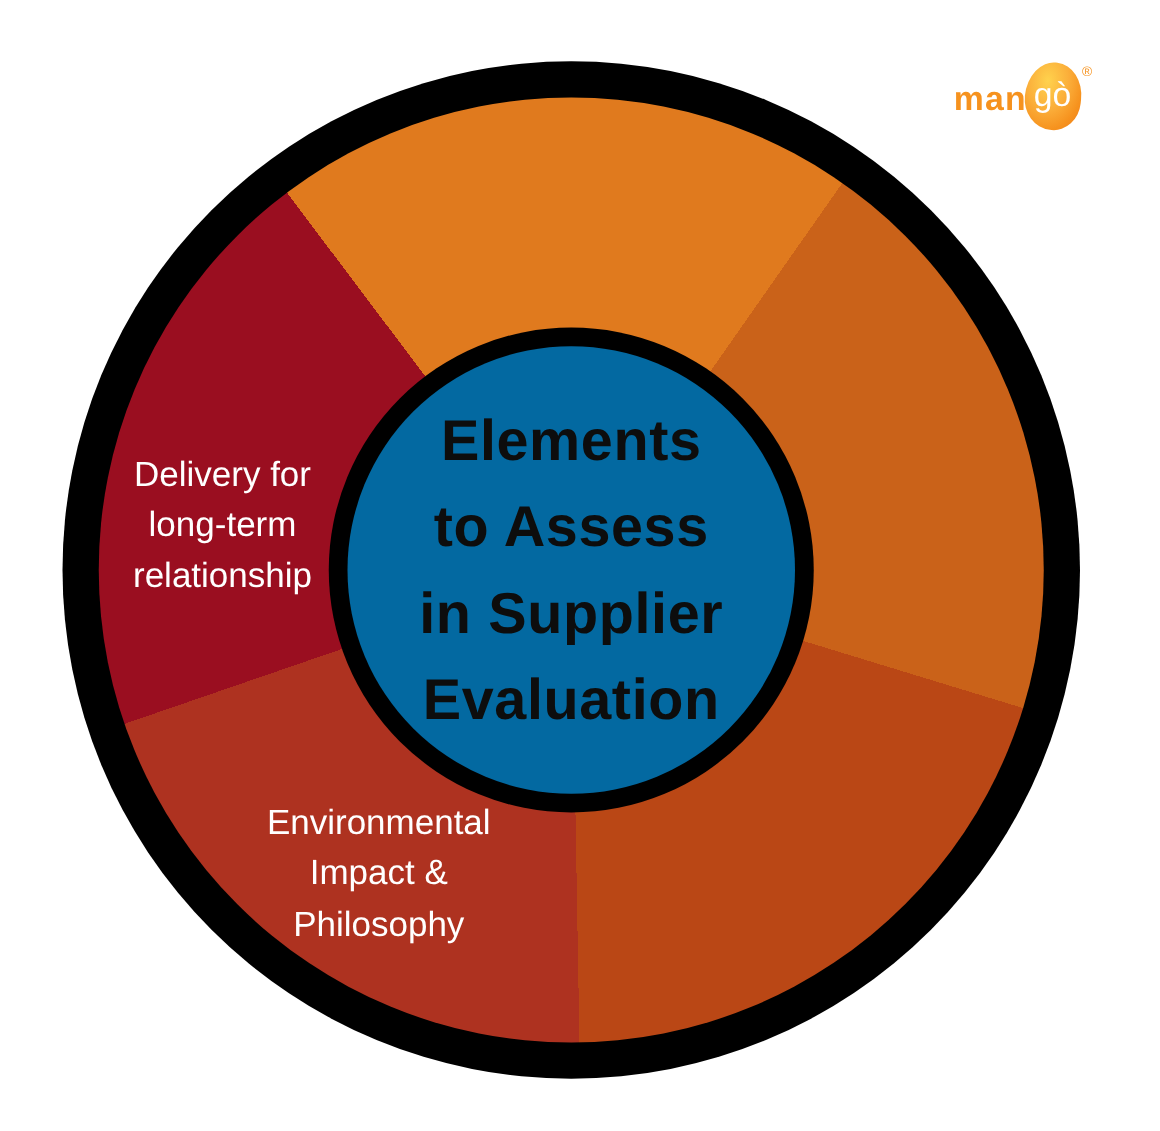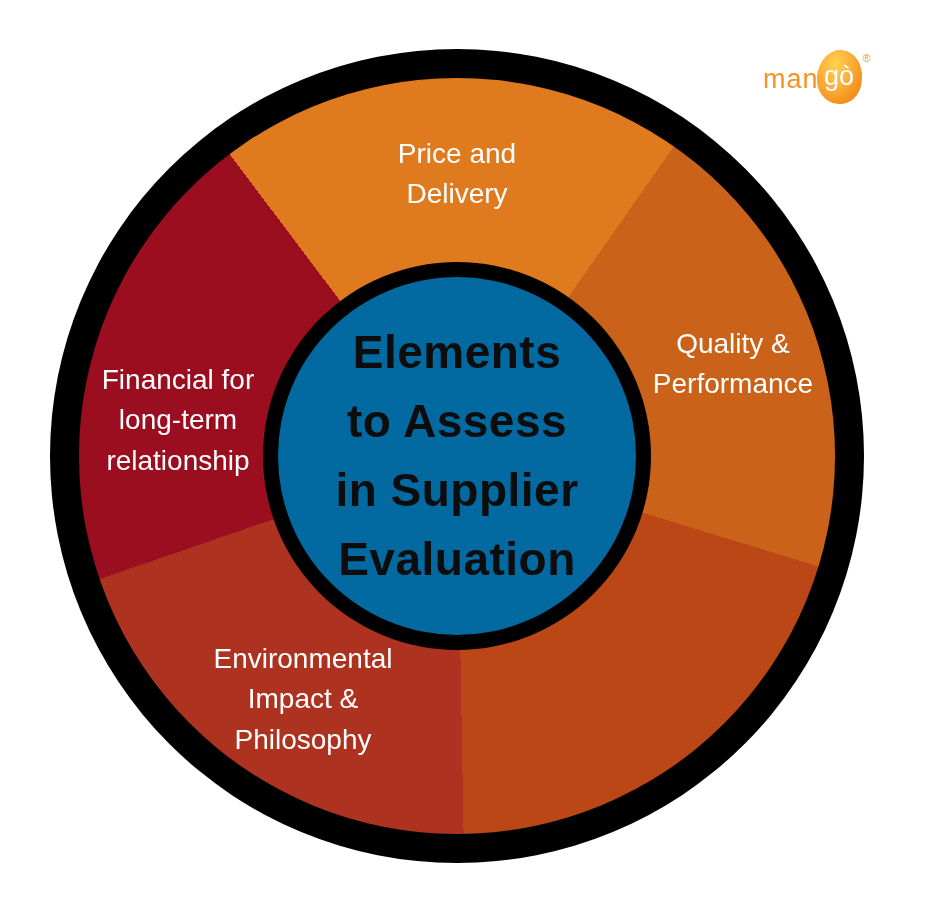--- a/index.html
+++ b/index.html
@@ -107,42 +107,38 @@
     margin-left: 1px;
     margin-top: 2px;
   }
 </style>
 </head>
 <body>
 
 <div class="canvas">
 
   <div class="logo">
-    <span class="logo-man" style="color: rgb(246, 146, 30);">man</span>
+    <span class="logo-man" style="color: rgb(246, 146, 30); font-weight: bold;">man</span>
     <span class="logo-oval">
       <span class="logo-go">gò</span>
     </span>
     <span class="logo-reg" style="color: rgb(246, 146, 30);">®</span>
   </div>
 
   <div class="outer-ring" style="background: rgb(0, 0, 0);"></div>
   <div class="donut" id="donut" style="background: conic-gradient(from -37deg, rgb(224, 122, 30) 0deg, rgb(224, 122, 30) 72deg, rgb(202, 98, 25) 72deg, rgb(202, 98, 25) 144deg, rgb(186, 71, 21) 144deg, rgb(186, 71, 21) 216deg, rgb(174, 50, 32) 216deg, rgb(174, 50, 32) 288deg, rgb(154, 14, 32) 288deg, rgb(154, 14, 32) 360deg);"></div>
   <div class="inner-ring" style="background: rgb(0, 0, 0);"></div>
 
   <div class="center" style="background: #0369a1;">
     <div class="title" style="color: rgb(13, 13, 13);">Elements
 to Assess
 in Supplier
 Evaluation</div>
   </div>
 
-  <div class="seg-label pos-0" style="color: rgb(255, 255, 255);">Price and
-Delivery</div>
-  <div class="seg-label pos-1" style="color: rgb(255, 255, 255);">Quality &amp;
-Performance</div>
   <div class="seg-label pos-3" style="color: rgb(255, 255, 255);">Environmental
 Impact &amp;
 Philosophy</div>
-  <div class="seg-label pos-4" style="color: rgb(255, 255, 255);">Financial for
+  <div class="seg-label pos-4" style="color: rgb(255, 255, 255);">Delivery for
 long-term
 relationship</div>
 
 </div>
 
 </body></html>

